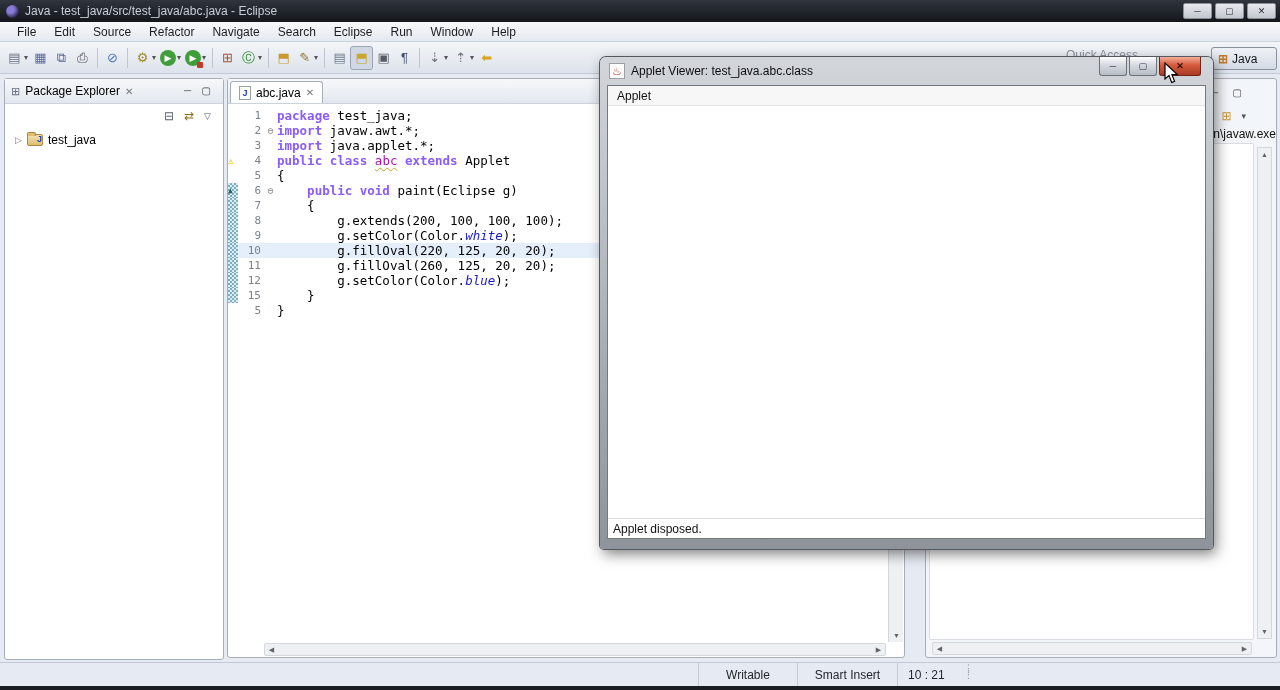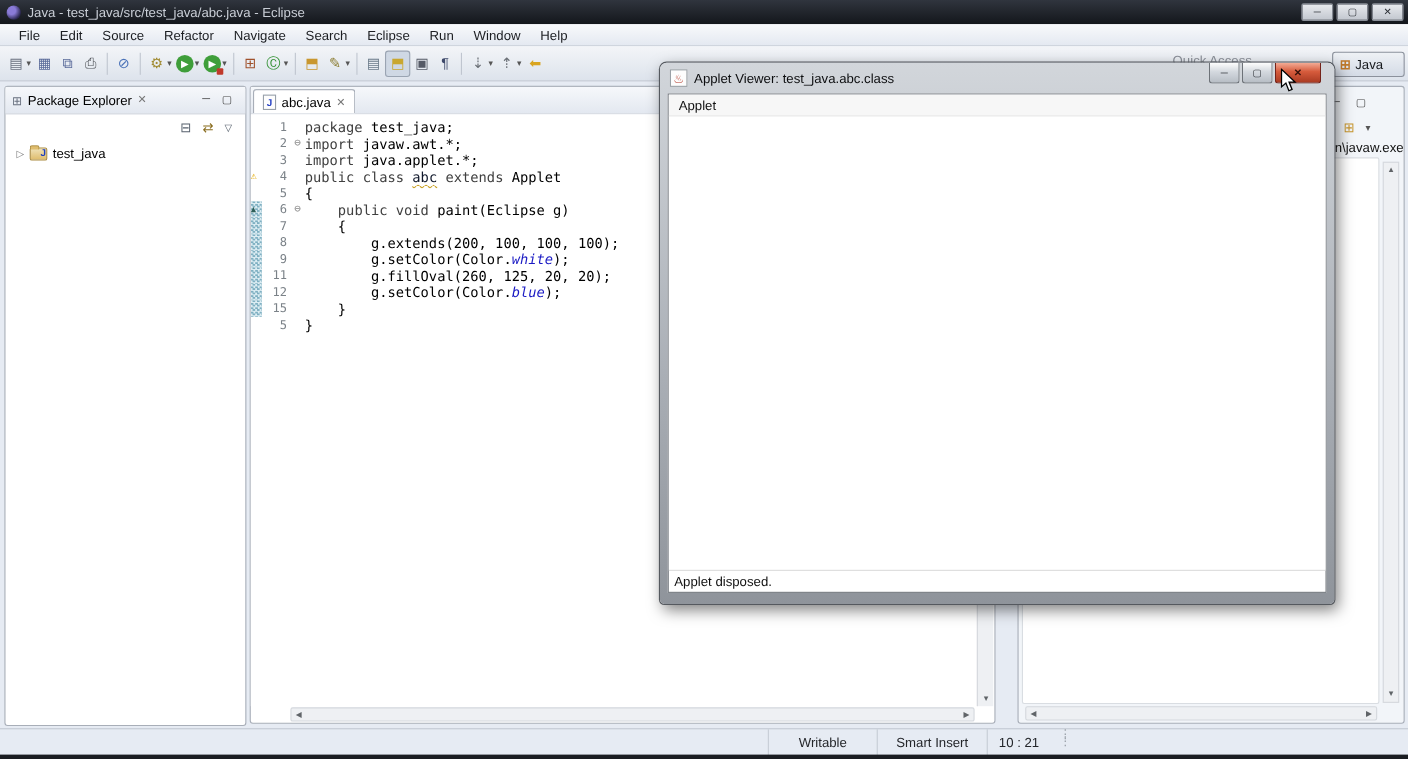--- a/index.html
+++ b/index.html
@@ -76,24 +76,24 @@
     overflow:hidden; font-family:"DejaVu Sans Mono","Liberation Mono",monospace; font-size:12.5px;
     padding-top:4px; }
   .cl { display:flex; height:15px; line-height:15px; white-space:pre; }
   .cl.hl { background:#e5effb; }
   .col-m { width:10px; flex:none; position:relative; }
   .col-m.hatch { background:conic-gradient(#7fb0c2 25%, #dbecf2 0 50%, #7fb0c2 0 75%, #dbecf2 0) 0 0/4px 4px; }
   .col-n { width:26px; flex:none; text-align:right; padding-right:3px; color:#7b8288;
     font-size:11px; }
   .col-f { width:13px; flex:none; text-align:center; color:#888; font-size:10px; }
   .col-c { flex:1; color:#000; }
-  .tk-k { color:#404040; font-weight:normal; }
+  .tk-k { color:#8b5cf6; font-weight:bold; }
   .tk-p { color:#000; }
   .tk-f { color:#1b1bc4; font-style:italic; }
-  .tk-u { color:#0f172a; text-decoration:underline wavy #c9a227 1px; text-underline-offset:2px; }
+  .tk-u { color:#a21caf; text-decoration:underline wavy #c9a227 1px; text-underline-offset:2px; }
   .warn { position:absolute; left:0; top:1px; font-size:9px; color:#e2a800; }
   .mark { position:absolute; left:0; top:0; font-size:8px; color:#2e5f58; }
   
   .vsb { position:absolute; right:1px; top:25px; bottom:15px; width:15px;
     background:#eef0f3; border-left:1px solid #d4d8dd; }
   .sb-arrow { position:absolute; width:13px; height:13px; font-size:7px; color:#606468;
     display:flex; align-items:center; justify-content:center; }
   .hsb { position:absolute; left:36px; right:18px; bottom:1px; height:13px;
     background:#eef0f3; border:1px solid #d4d8dd; border-radius:2px; }
   
@@ -286,20 +286,21 @@
     <div id="code-lines">
         <div class="cl"><span class="col-m"></span><span class="col-n">1</span><span class="col-f"></span><span class="col-c"><span class="tk-k">package</span><span class="tk-p"> test_java;</span></span></div>
         <div class="cl"><span class="col-m"></span><span class="col-n">2</span><span class="col-f">⊖</span><span class="col-c"><span class="tk-k">import</span><span class="tk-p"> javaw.awt.*;</span></span></div>
         <div class="cl"><span class="col-m"></span><span class="col-n">3</span><span class="col-f"></span><span class="col-c"><span class="tk-k">import</span><span class="tk-p"> java.applet.*;</span></span></div>
         <div class="cl"><span class="col-m"><span class="warn">⚠</span></span><span class="col-n">4</span><span class="col-f"></span><span class="col-c"><span class="tk-k">public</span><span class="tk-p"> </span><span class="tk-k">class</span><span class="tk-p"> </span><span class="tk-u">abc</span><span class="tk-p"> </span><span class="tk-k">extends</span><span class="tk-p"> Applet</span></span></div>
         <div class="cl"><span class="col-m"></span><span class="col-n">5</span><span class="col-f"></span><span class="col-c"><span class="tk-p">{</span></span></div>
         <div class="cl"><span class="col-m hatch"><span class="mark">▲</span></span><span class="col-n">6</span><span class="col-f">⊖</span><span class="col-c"><span class="tk-p">    </span><span class="tk-k">public</span><span class="tk-p"> </span><span class="tk-k">void</span><span class="tk-p"> paint(Eclipse g)</span></span></div>
         <div class="cl"><span class="col-m hatch"></span><span class="col-n">7</span><span class="col-f"></span><span class="col-c"><span class="tk-p">    {</span></span></div>
         <div class="cl"><span class="col-m hatch"></span><span class="col-n">8</span><span class="col-f"></span><span class="col-c"><span class="tk-p">        g.extends(200, 100, 100, 100);</span></span></div>
         <div class="cl"><span class="col-m hatch"></span><span class="col-n">9</span><span class="col-f"></span><span class="col-c"><span class="tk-p">        g.setColor(Color.</span><span class="tk-f">white</span><span class="tk-p">);</span></span></div>
+        <div class="cl hl"><span class="col-m hatch"></span><span class="col-n">10</span><span class="col-f"></span><span class="col-c"><span class="tk-p">        g.fillOval(220, 125, 20, 20);</span></span></div>
         <div class="cl"><span class="col-m hatch"></span><span class="col-n">11</span><span class="col-f"></span><span class="col-c"><span class="tk-p">        g.fillOval(260, 125, 20, 20);</span></span></div>
         <div class="cl"><span class="col-m hatch"></span><span class="col-n">12</span><span class="col-f"></span><span class="col-c"><span class="tk-p">        g.setColor(Color.</span><span class="tk-f">blue</span><span class="tk-p">);</span></span></div>
         <div class="cl"><span class="col-m hatch"></span><span class="col-n">15</span><span class="col-f"></span><span class="col-c"><span class="tk-p">    }</span></span></div>
         <div class="cl"><span class="col-m"></span><span class="col-n">5</span><span class="col-f"></span><span class="col-c"><span class="tk-p">}</span></span></div>
       </div>
   </div>
   <div class="vsb">
     <span class="sb-arrow" style="top:0;right:0">▲</span>
     <span class="sb-arrow" style="bottom:0;right:0">▼</span>
   </div>

